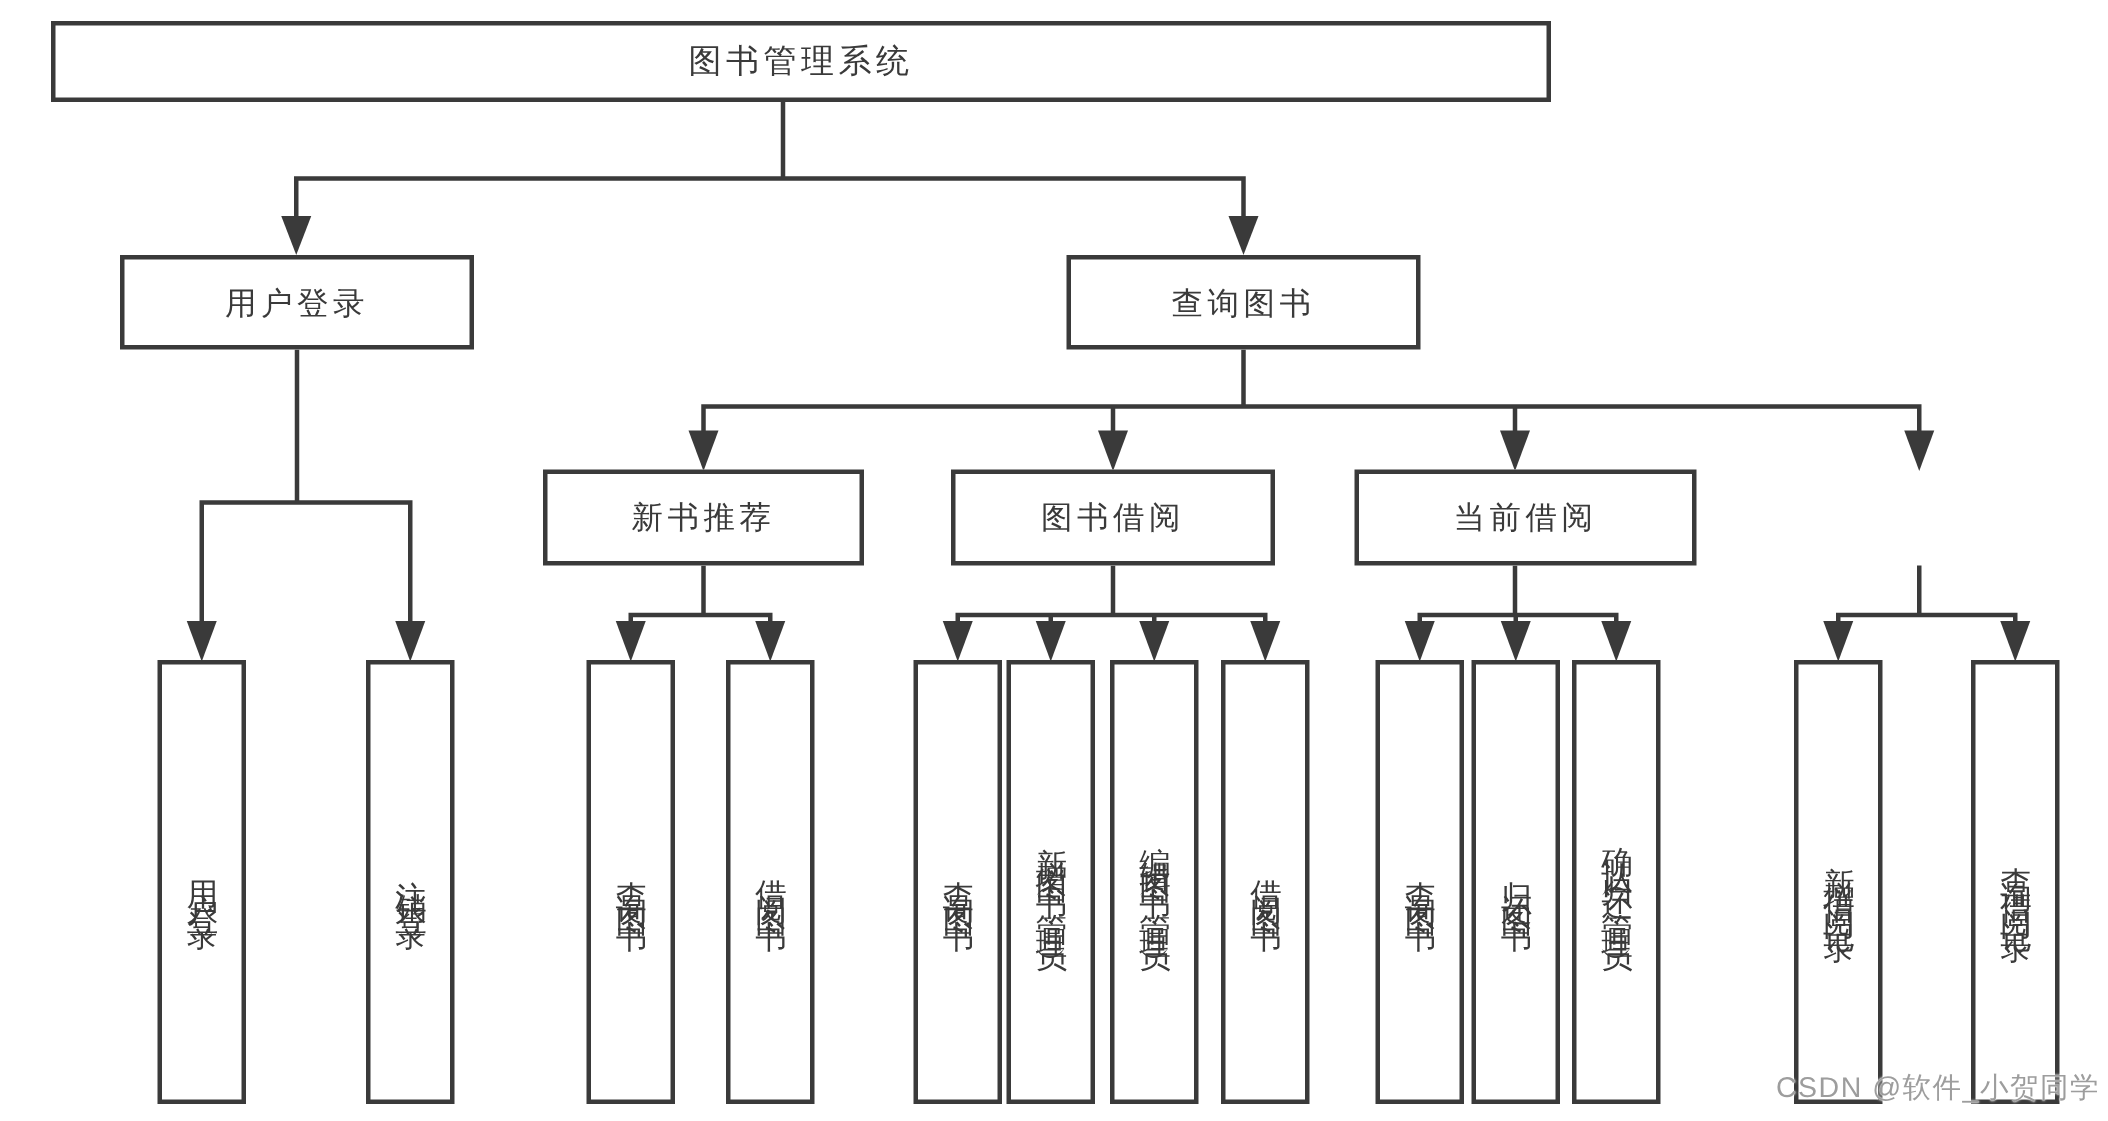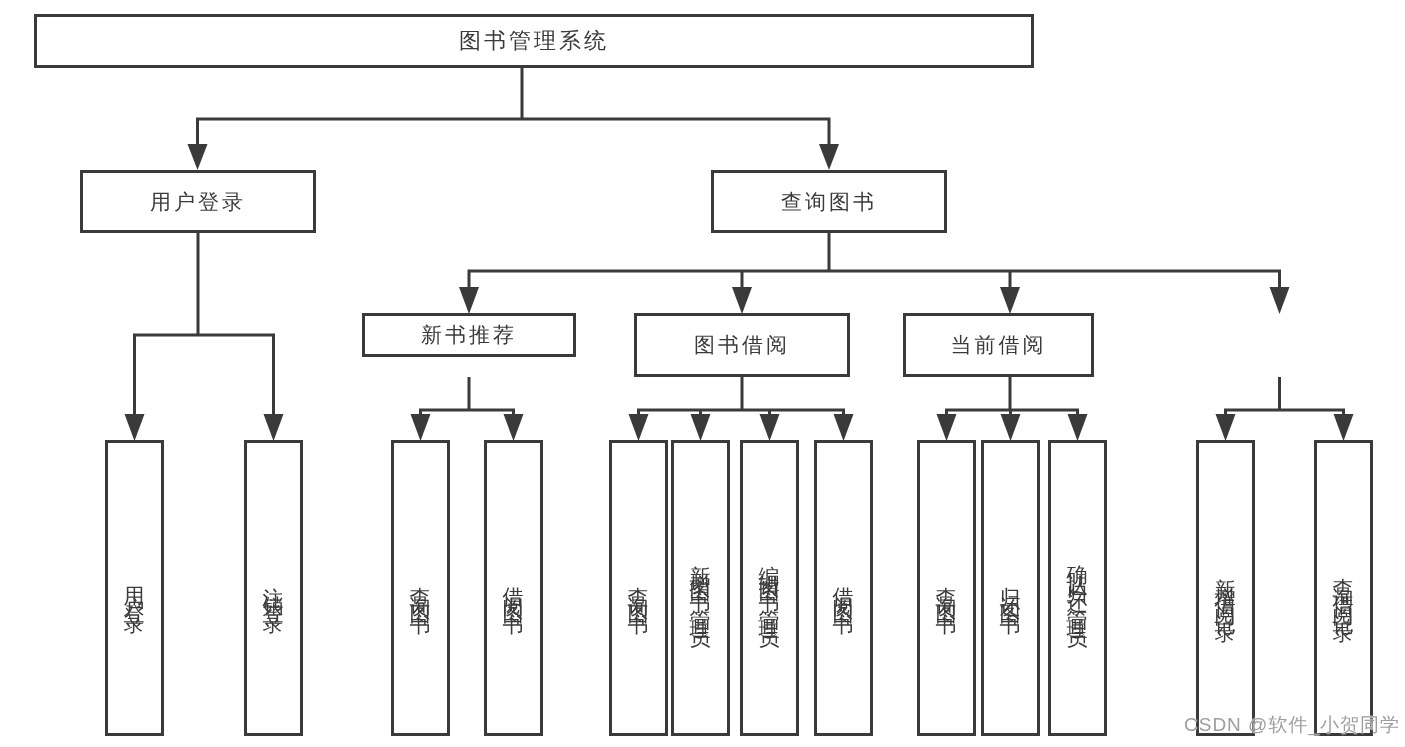--- a/index.html
+++ b/index.html
@@ -112,27 +112,27 @@
     <span class="lbl">图书管理系统</span>
   </div>
 
   <div class="box" style="left:80px;top:170px;width:236px;height:63px;">
     <span class="lbl">用户登录</span>
   </div>
   <div class="box" style="left:711px;top:170px;width:236px;height:63px;">
     <span class="lbl">查询图书</span>
   </div>
 
-  <div class="box" style="left:362px;top:313px;width:214px;height:44px;">
+  <div class="box" style="left:362px;top:313px;width:214px;height:64px;">
     <span class="lbl">新书推荐</span>
   </div>
   <div class="box" style="left:634px;top:313px;width:216px;height:64px;font-family:Liberation Serif, serif;">
     <span class="lbl">图书借阅</span>
   </div>
-  <div class="box" style="left:903px;top:313px;width:191px;height:64px;">
+  <div class="box" style="left:903px;top:313px;width:228px;height:64px;">
     <span class="lbl">当前借阅</span>
   </div>
 
   <div class="box leafbox" style="left:105px;">
     <span class="vtext">用户登录</span>
   </div>
   <div class="box leafbox" style="left:244px;">
     <span class="vtext">注销登录</span>
   </div>
 

